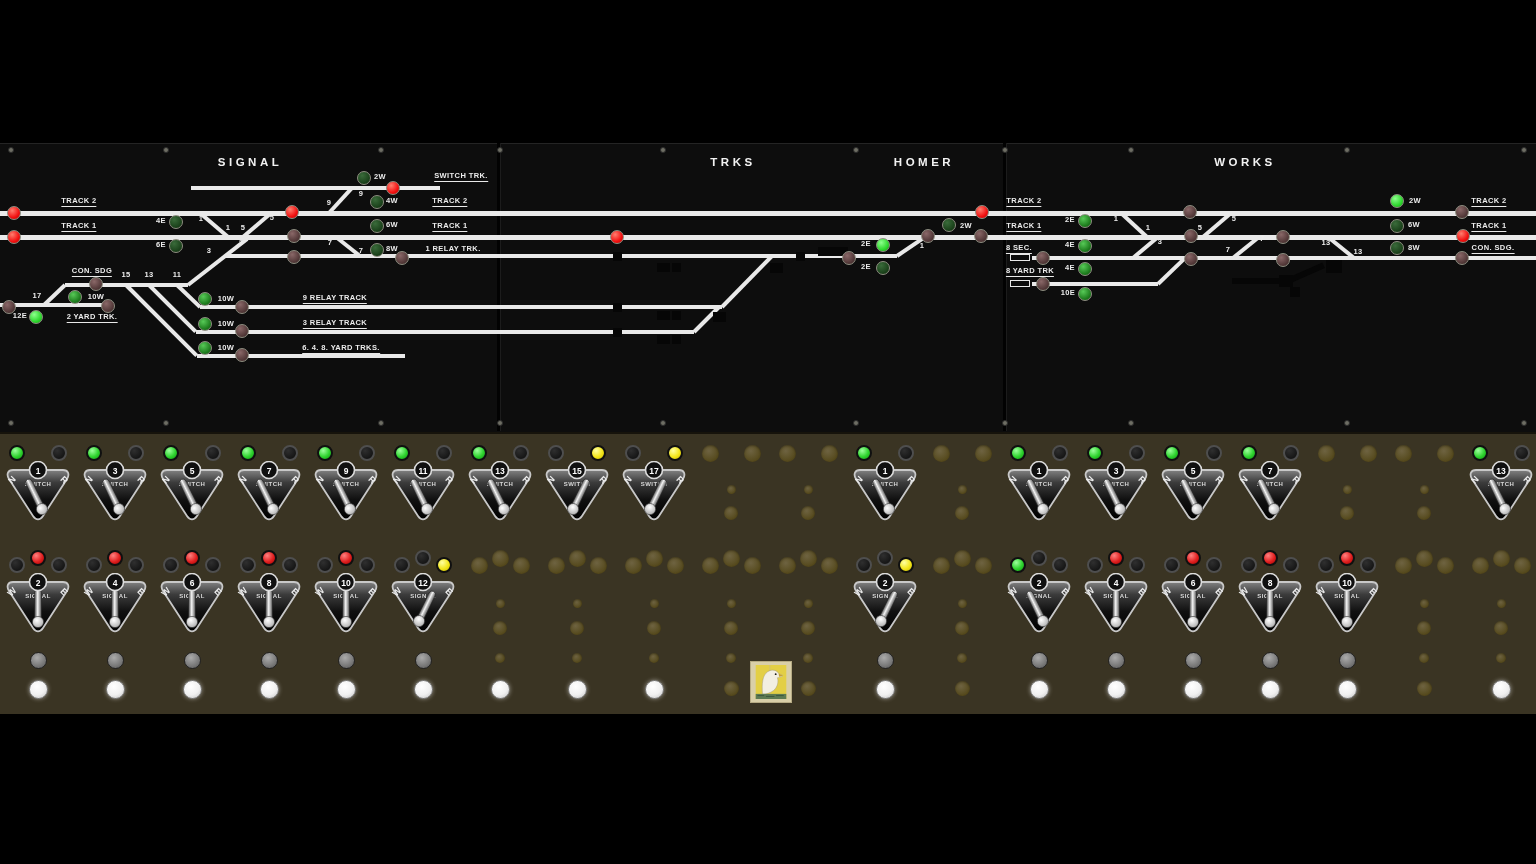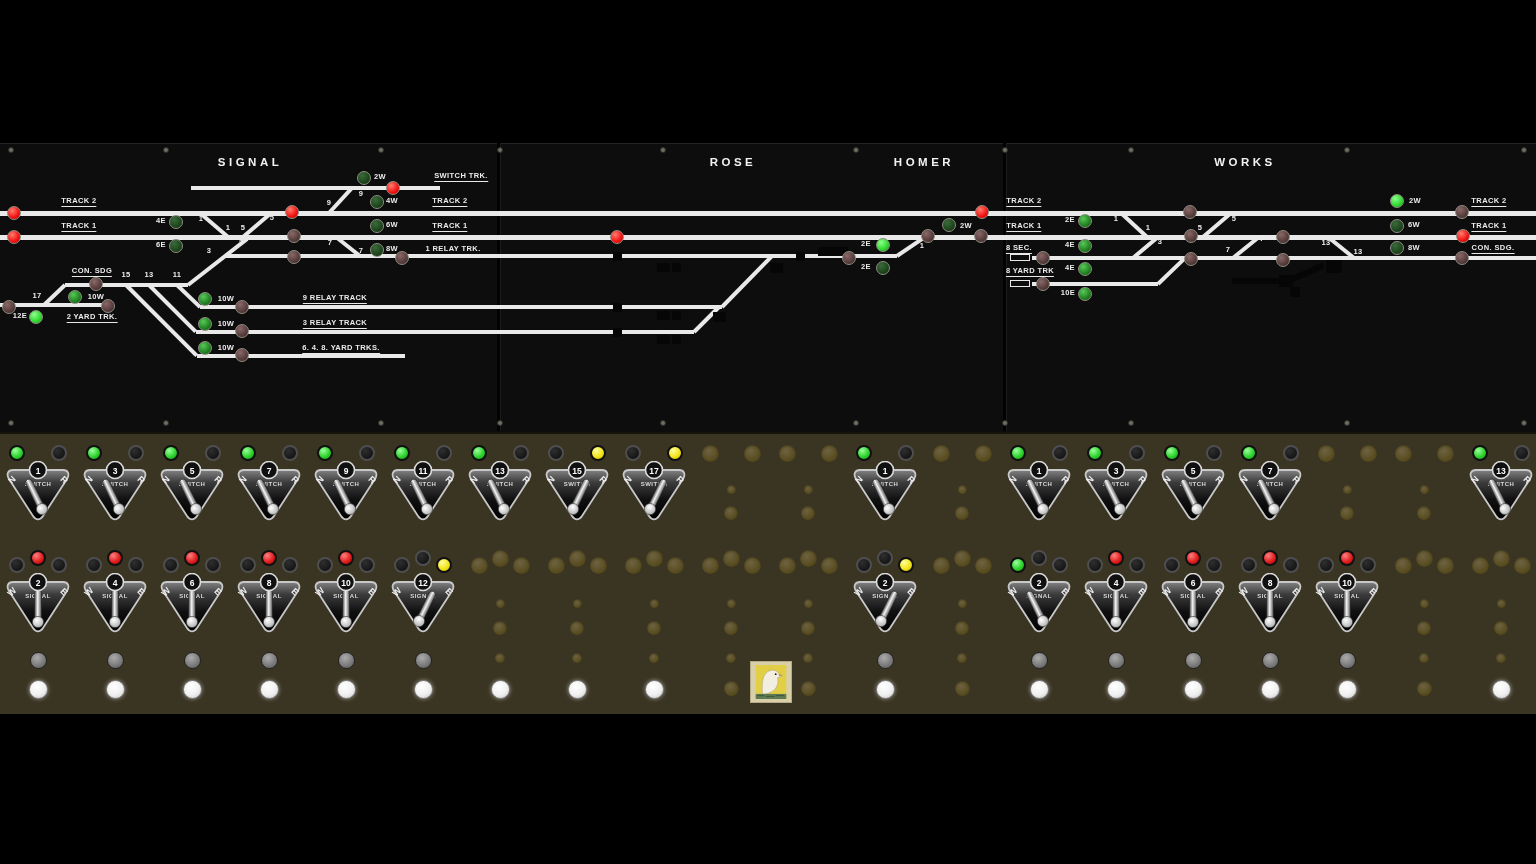--- a/index.html
+++ b/index.html
@@ -67,21 +67,21 @@
           <stop offset="0.7" stop-color="#b5b5b5"></stop>
           <stop offset="1" stop-color="#777777"></stop>
       </radialGradient>
     </defs>
   </svg>
   <div class="board-bg" id="board-bg" style="top: 143px; height: 288px; background: rgb(13, 13, 13);"></div>
   <div class="cpanel-bg" id="cpanel-bg" style="top: 432px; height: 280px; background: rgb(58, 52, 35);"></div>
 <div class="divider" style="left: 497px; top: 143px; height: 288px;"></div>
     <div class="divider" style="left: 1003px; top: 143px; height: 288px;"></div>
     <div class="btitle" style="left: 250px; top: 156px;">SIGNAL</div>
-    <div class="btitle" style="left: 733px; top: 156px;">ROSE</div>
+    <div class="btitle" style="left: 733px; top: 156px;">TRKS</div>
     <div class="btitle" style="left: 924px; top: 156px;">HOMER</div>
     <div class="btitle" style="left: 1245px; top: 156px;">WORKS</div>
     <div class="tline" style="left: 0px; top: 210.5px; width: 1536px; height: 5px; background: rgb(233, 233, 233); transform: rotate(0deg);"></div>
     <div class="tline" style="left: 0px; top: 234.5px; width: 1536px; height: 5px; background: rgb(233, 233, 233); transform: rotate(0deg);"></div>
     <div class="tline" style="left: 191px; top: 186px; width: 249px; height: 4px; background: rgb(233, 233, 233); transform: rotate(0deg);"></div>
     <div class="tline" style="left: 329px; top: 211px; width: 33.9706px; height: 4px; background: rgb(233, 233, 233); transform: rotate(-47.3859deg);"></div>
     <div class="tline" style="left: 200px; top: 211px; width: 36.8782px; height: 4px; background: rgb(233, 233, 233); transform: rotate(40.6013deg);"></div>
     <div class="tline" style="left: 243px; top: 235px; width: 36.8782px; height: 4px; background: rgb(233, 233, 233); transform: rotate(-40.6013deg);"></div>
     <div class="tline" style="left: 188px; top: 283px; width: 74.8131px; height: 4px; background: rgb(233, 233, 233); transform: rotate(-37.9422deg);"></div>
     <div class="tline" style="left: 225px; top: 254px; width: 672px; height: 4px; background: rgb(233, 233, 233); transform: rotate(0deg);"></div>

